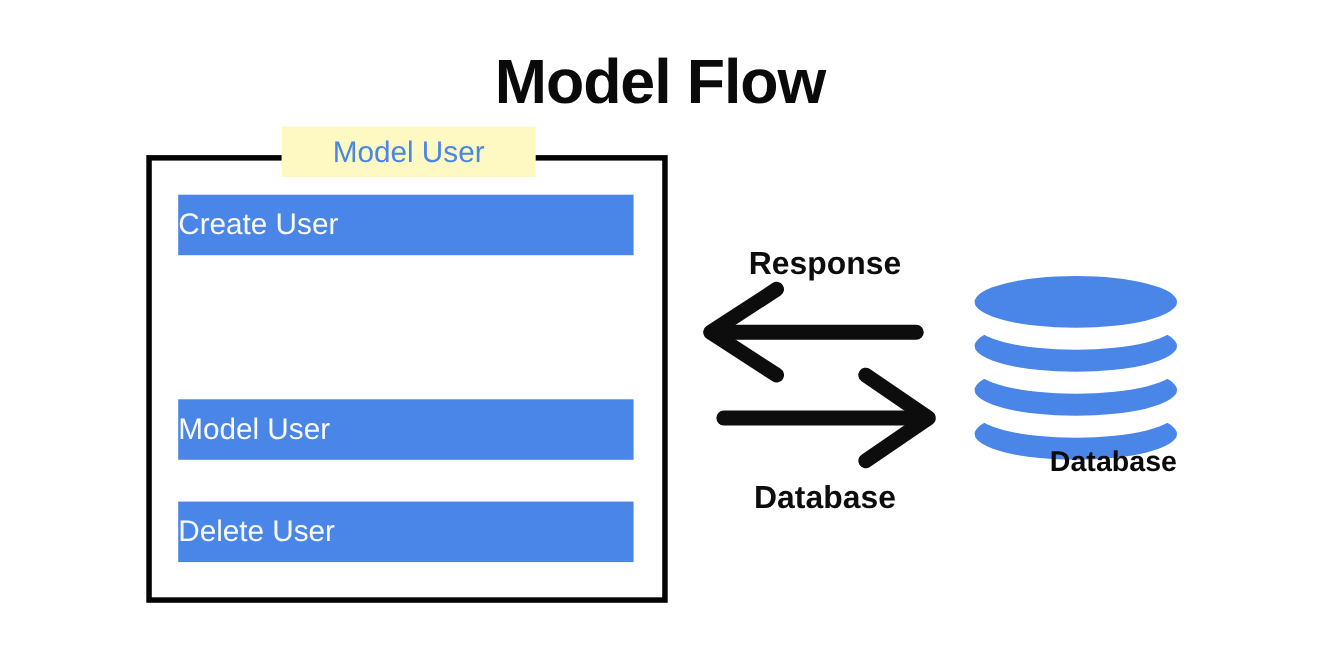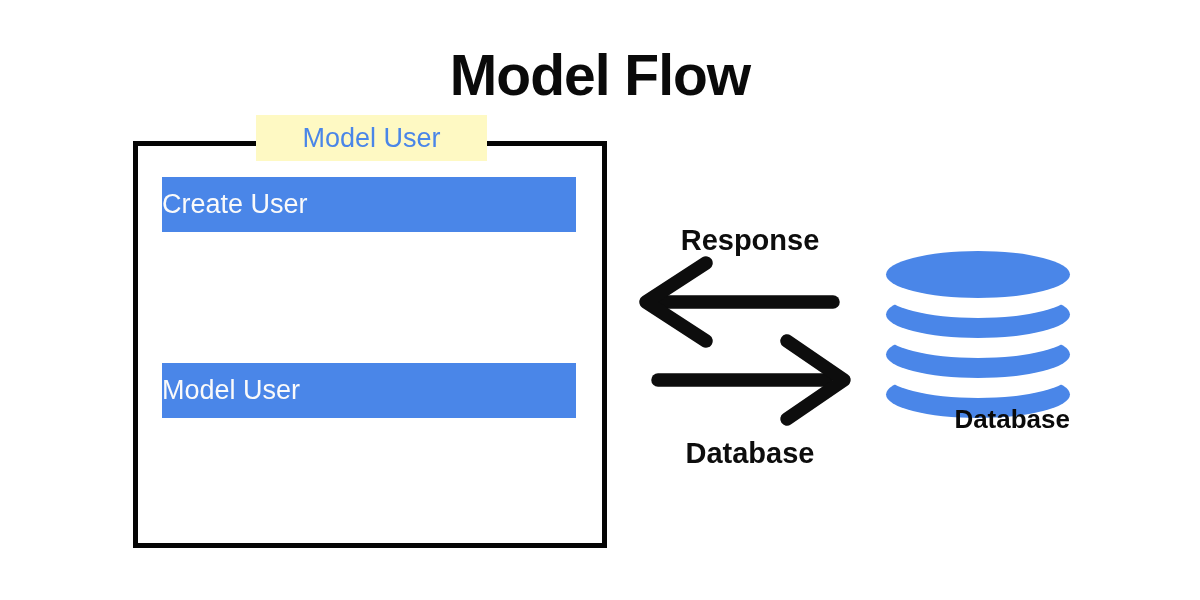--- a/index.html
+++ b/index.html
@@ -121,20 +121,23 @@
 
   <div class="model-tab">Model User</div>
 
   <div class="model-box">
     <div class="bar" style="top:31px">
       <span>Create User</span>
     </div>
     <div class="bar" style="top:217px">
       <span>Model User</span>
     </div>
+    <div class="bar" style="top:310px">
+      <span>Delete User</span>
+    </div>
   </div>
 
   <svg class="arrow-layer" viewBox="0 0 1200 600">
     <g>
       <path d="M654,282 L833,282"></path>
       <path d="M706,243 L646,282 L706,321"></path>
     </g>
     <g>
       <path d="M658,360 L826,360"></path>
       <path d="M787,321 L844,360 L787,399"></path>

